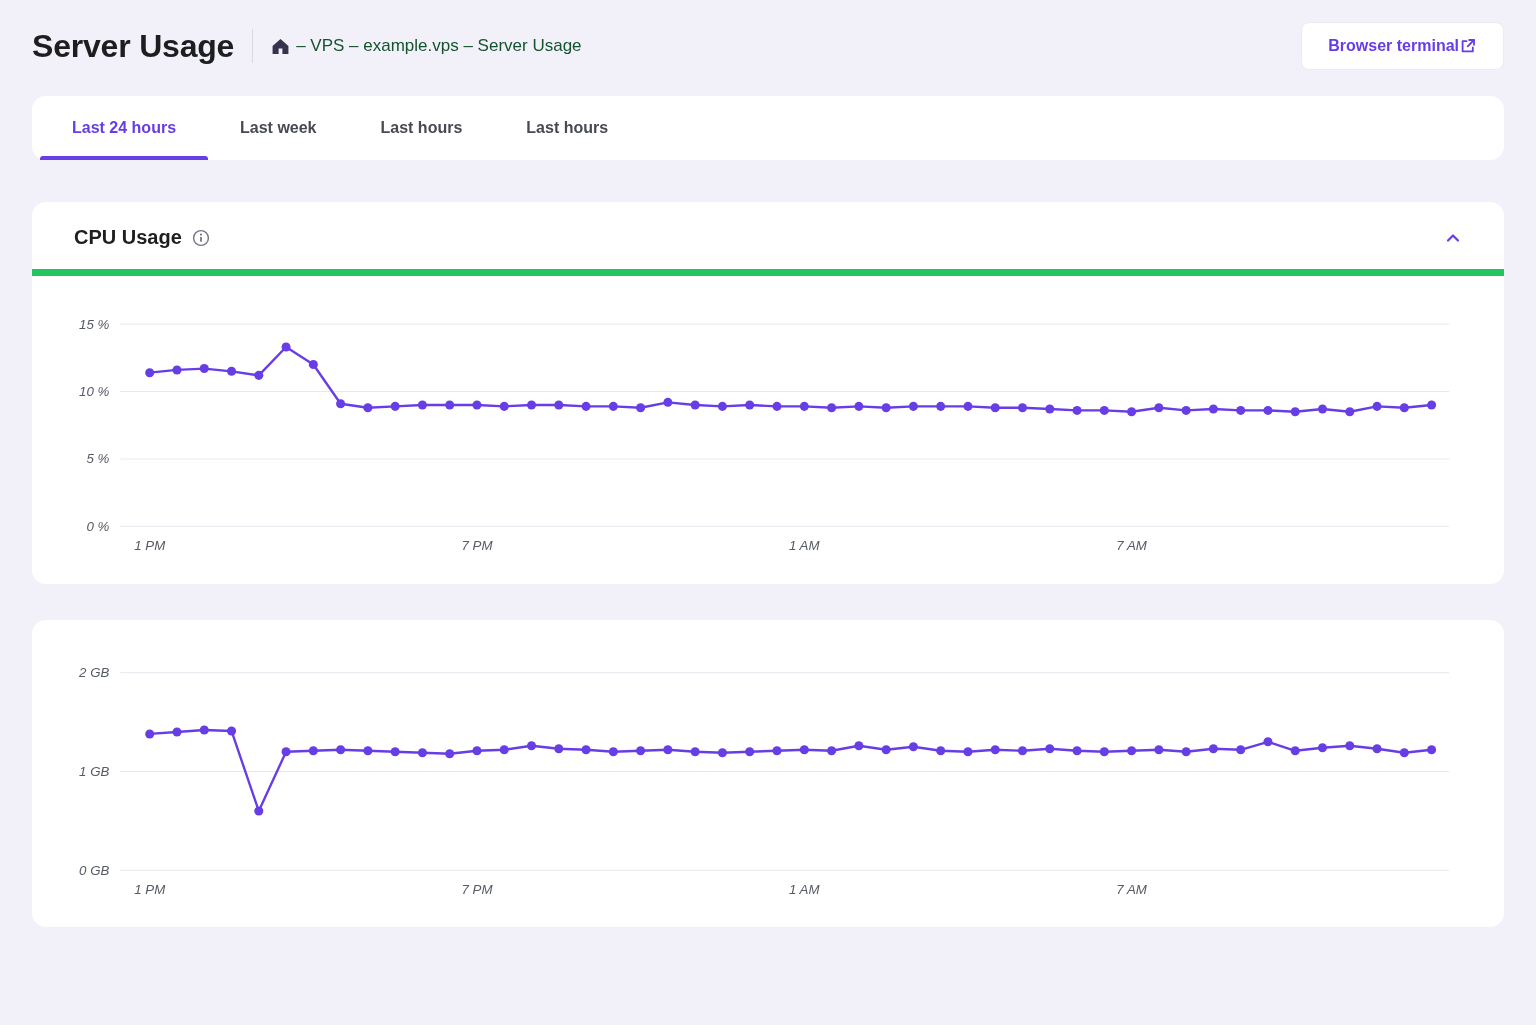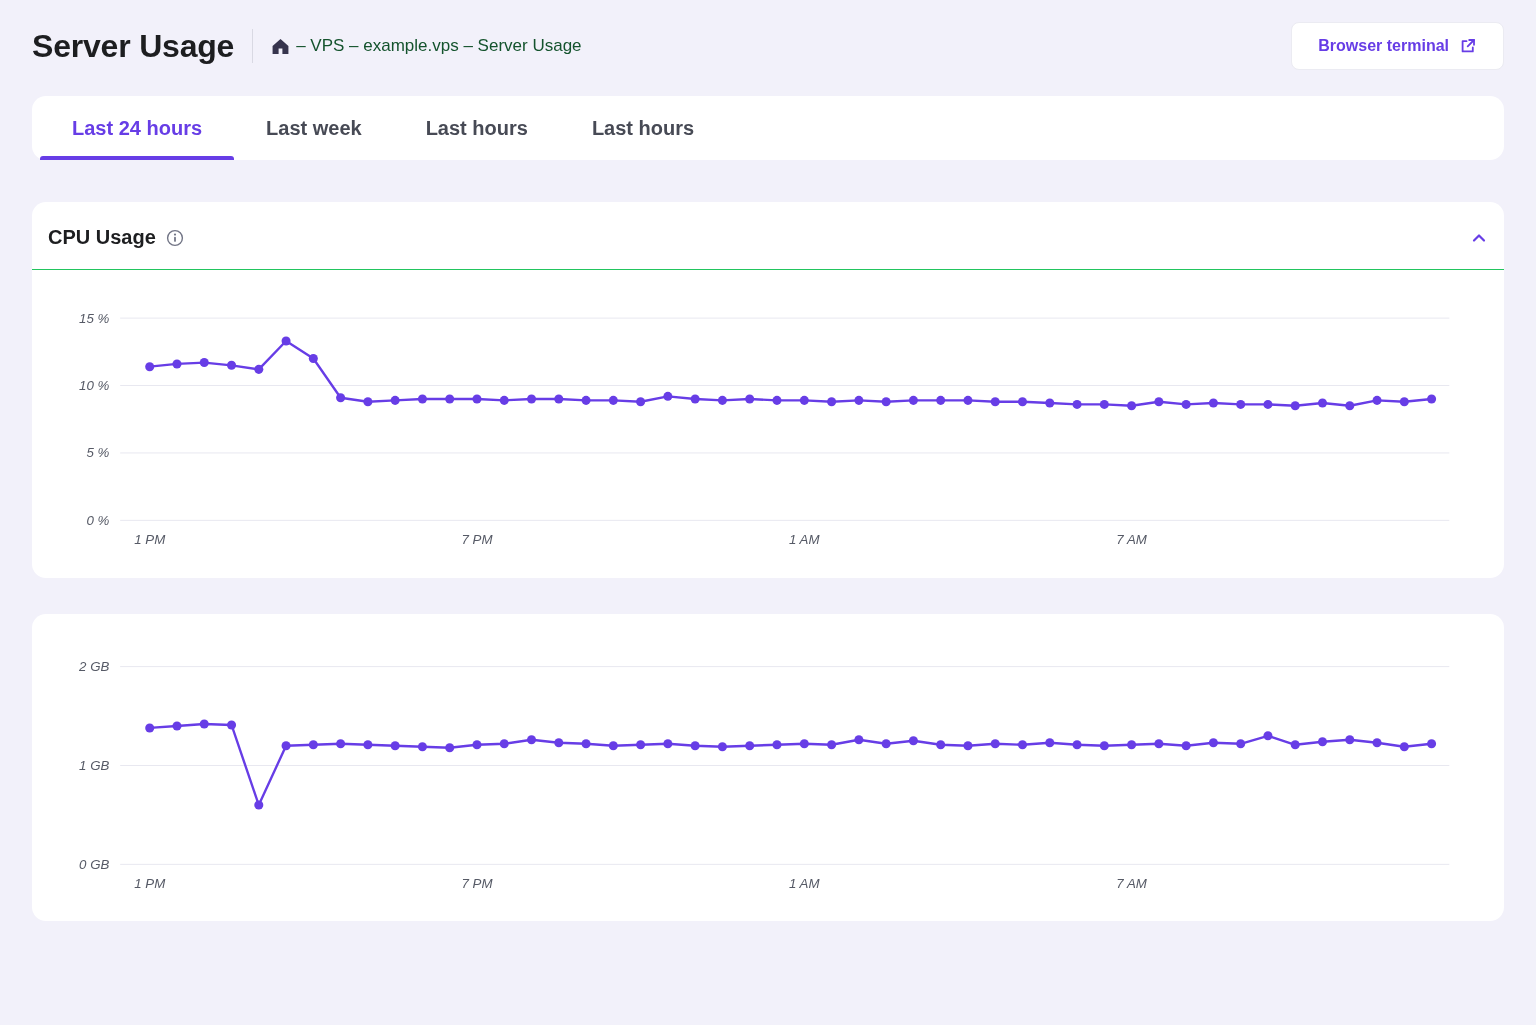--- a/index.html
+++ b/index.html
@@ -14,48 +14,48 @@
 
   
   .topbar { display: flex; justify-content: space-between; align-items: center; margin-bottom: 26px; }
   .topbar-left { display: flex; align-items: center; gap: 18px; }
   .page-title { font-size: 32px; margin: 0; font-weight: 700; letter-spacing: -0.2px; color: #1d1e20; }
   .vdiv { width: 1px; height: 34px; background: #d9d9e3; }
   .breadcrumb { display: flex; align-items: center; gap: 6px; color: #14532d; font-size: 17px; }
   .breadcrumb .home { display: flex; align-items: center; cursor: pointer; }
 
   .terminal-btn {
-    display: flex; align-items: center; gap: 10px;
+    display: flex; align-items: center; 
     background: #ffffff; border: 1px solid #ebebf2; border-radius: 8px;
     padding: 14px 26px; color: #673de6; font-weight: 700; font-size: 16px;
     cursor: pointer; font-family: inherit;
   }
 
   
   .tabs-card {
     background: #fff; border-radius: 14px; display: flex; align-items: stretch;
     height: 64px; padding: 0 8px; margin-bottom: 42px;
   }
   .tab {
     position: relative; display: flex; align-items: center;
-    padding: 0 32px; font-size: 20px; font-weight: 600; color: #474a55; cursor: pointer;
+    padding: 0 32px; font-size: 16px; font-weight: 600; color: #474a55; cursor: pointer;
     white-space: nowrap;
   }
   .tab.active { color: #673de6; }
   .tab.active::after {
     content: ""; position: absolute; left: 0; right: 0; bottom: 0;
     height: 4px; background: #673de6; border-radius: 3px 3px 0 0;
   }
 
   
   .card { background: #fff; border-radius: 14px; margin-bottom: 36px; }
   .card:last-of-type { margin-bottom: 0; }
   .card-header {
     display: flex; align-items: center; gap: 10px;
-    padding: 24px 16px 20px; border-bottom: 1px solid #22c55e;
+    padding: 24px 42px 20px; border-bottom: 7px solid #22c55e;
   }
   .card-title { margin: 0; font-size: 20px; font-weight: 700; color: #1d1e20; }
   .info { display: flex; align-items: center; cursor: pointer; }
   .collapse { margin-left: auto; display: flex; align-items: center; cursor: pointer; }
 
   .chart-wrap { padding: 20px 35px 14px; font-style: italic; }
   svg.chart { display: block; width: 100%; height: auto; }
   .tick { fill: #565a66; font-size: 13.5px; font-family: "Liberation Sans", "DejaVu Sans", sans-serif; }
 </style>
 </head>

